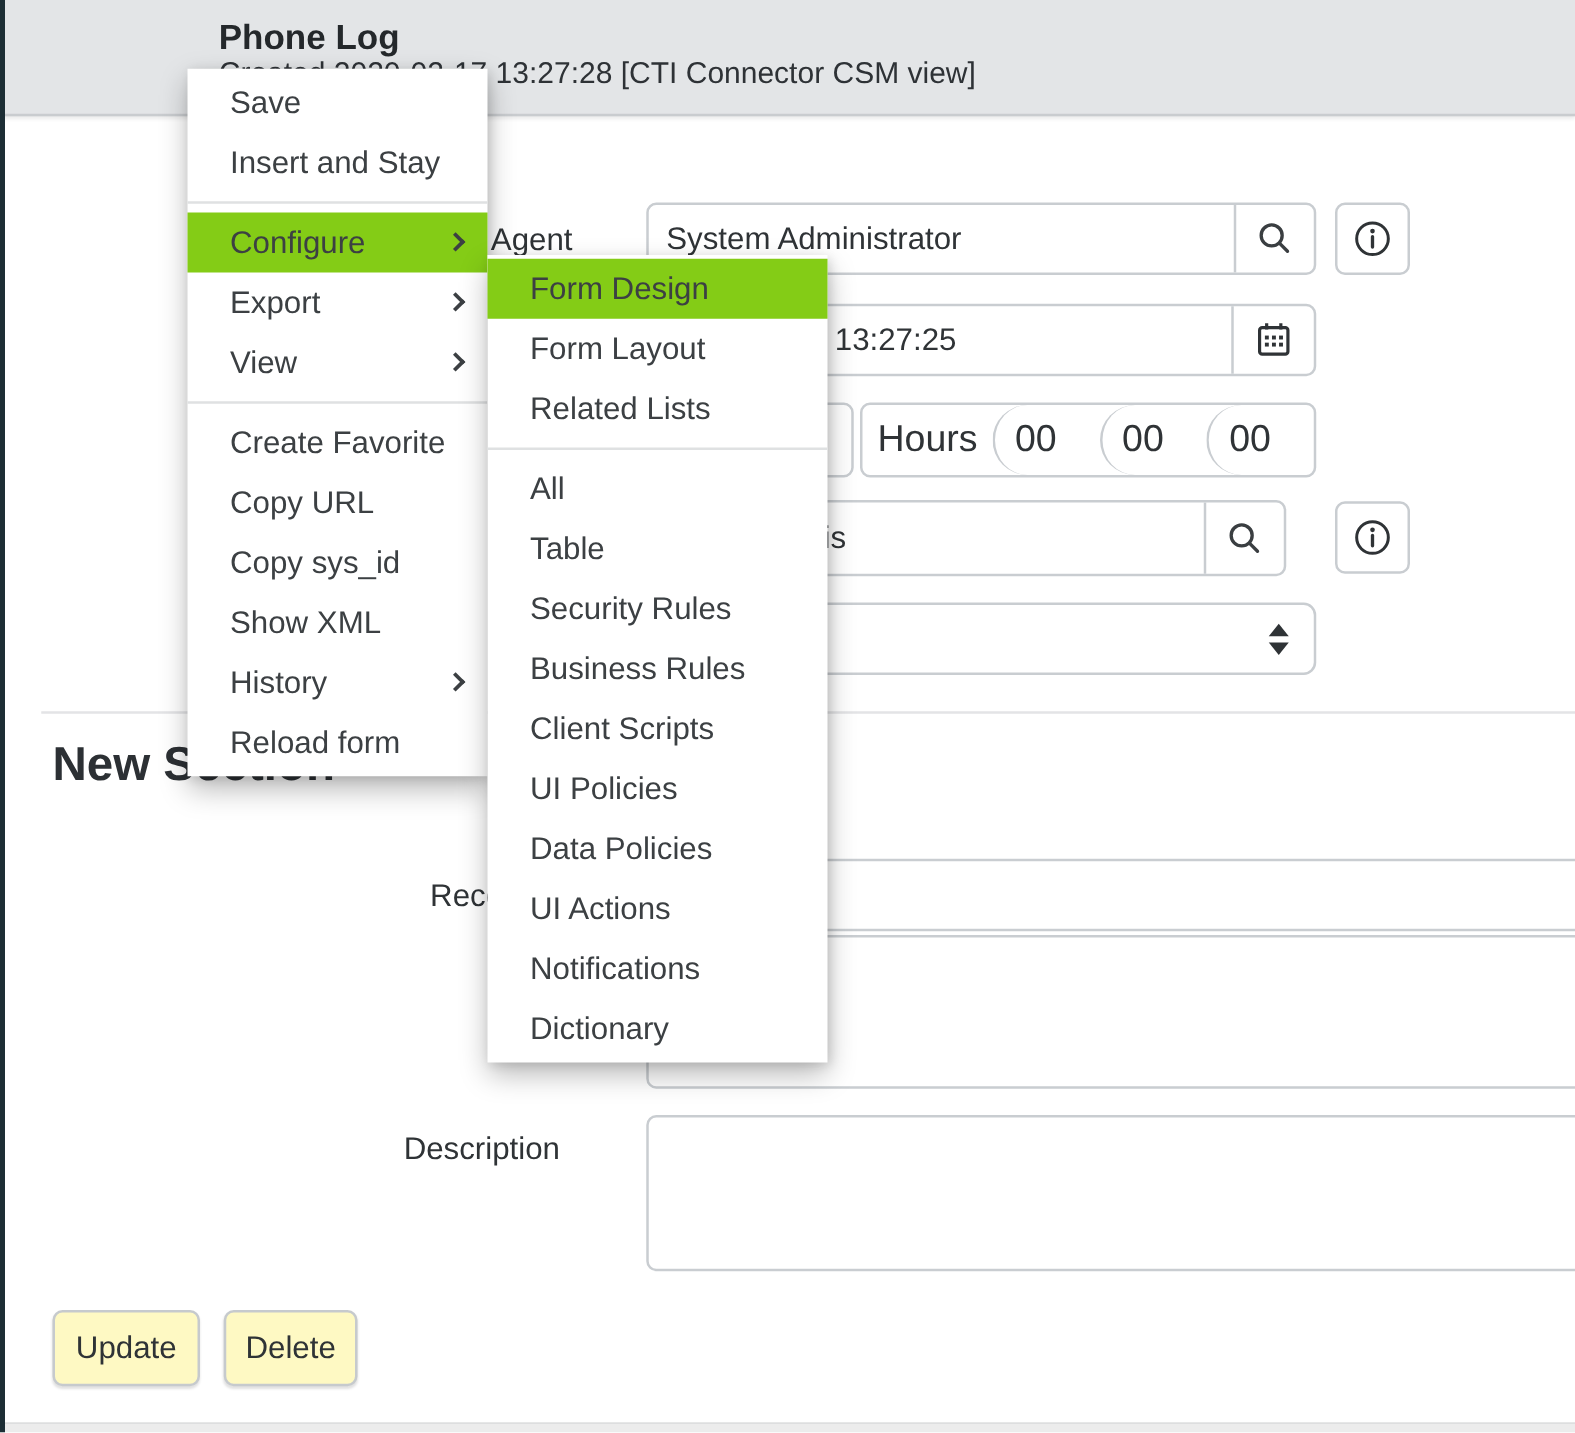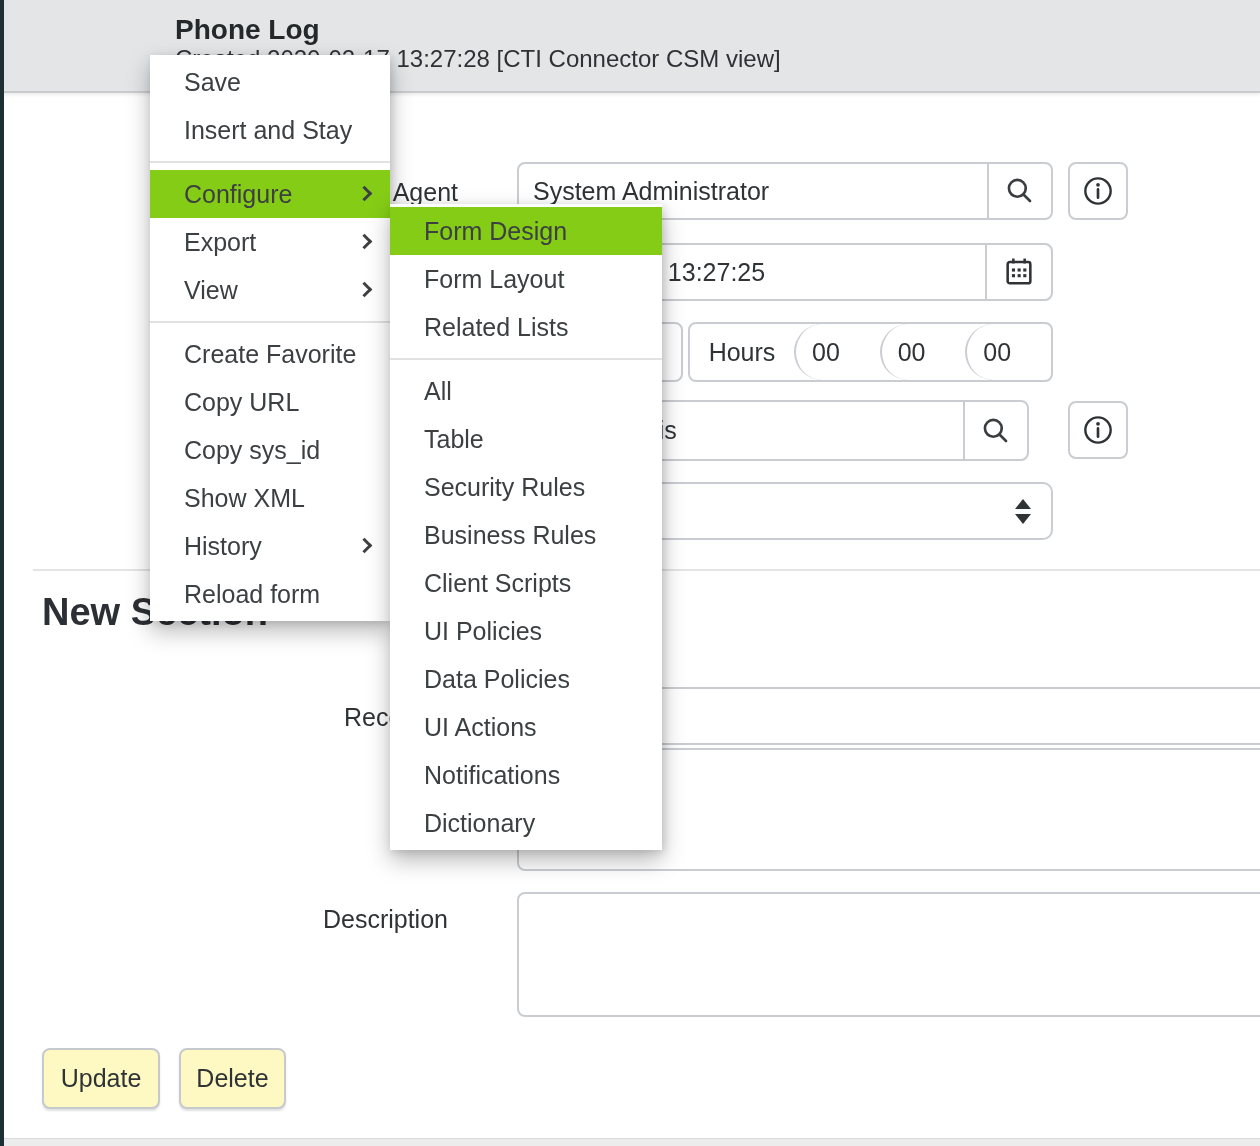--- a/index.html
+++ b/index.html
@@ -48,21 +48,21 @@
   #agent-label { left:258px; top:178px; width:200px; }
   #agent-info { left:1068px; top:162px; }
 
   #opened-input { left:517px; top:243px; width:536px; height:58px; display:flex; }
   #opened-input .val { flex:1; padding-left:14px; display:flex; align-items:center; }
   #opened-input .seg-btn { width:66px; }
 
   #days-input { left:517px; top:322px; width:166px; height:60px; display:flex; align-items:center; }
   #days-input .val { padding-left:111px; }
   #hours-group { left:688px; top:322px; width:365px; height:60px; display:flex; }
-  .hg-cell { display:flex; align-items:center; font-size:25px;border-radius:28px; }
+  .hg-cell { display:flex; align-items:center; font-size:30px;border-radius:28px; }
   #hours-label-cell { width:104px; justify-content:center; }
   .hg-num { flex:1; border-left:2px solid #c9cdd1; padding-left:16px; cursor:text; }
 
   #contact-input { left:493px; top:400px; width:536px; height:61px; }
   #contact-input .val { padding-left:111px; }
   #contact-info { left:1068px; top:401px; }
 
   #choice-select { left:517px; top:482px; width:536px; height:58px; border-radius:10px;
                    display:flex; align-items:center; cursor:pointer; }
   #choice-select .val { padding-left:111px; flex:1; }

